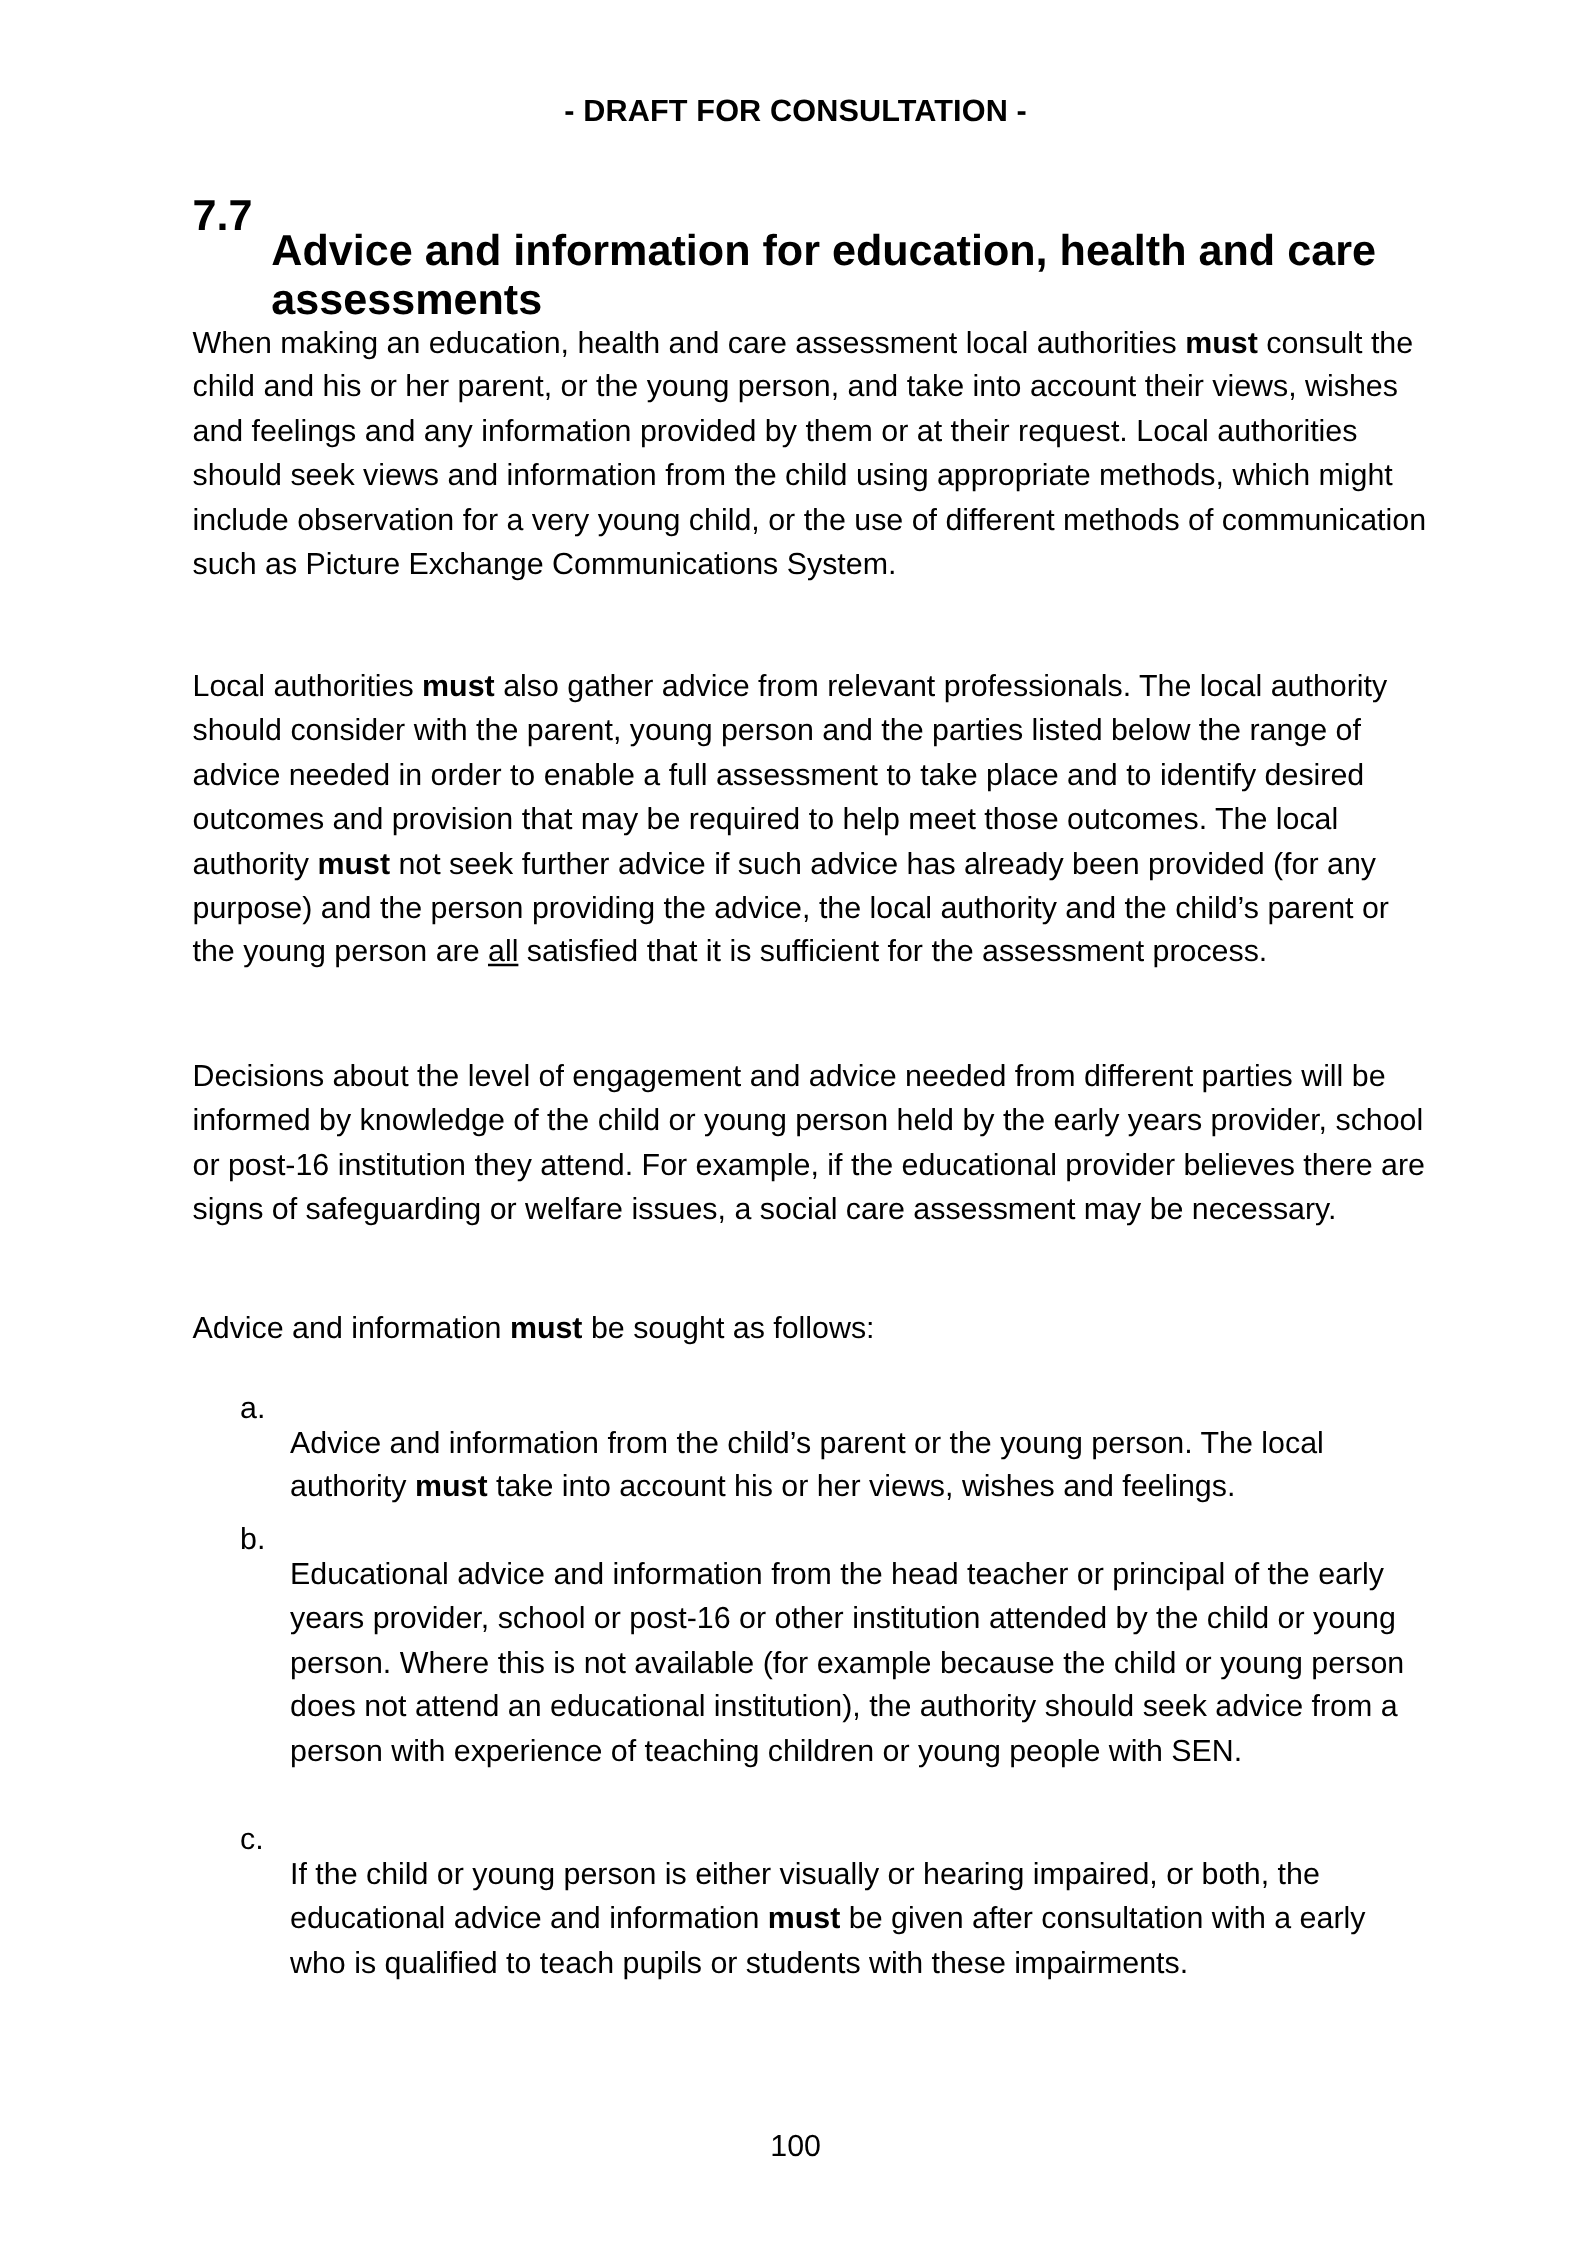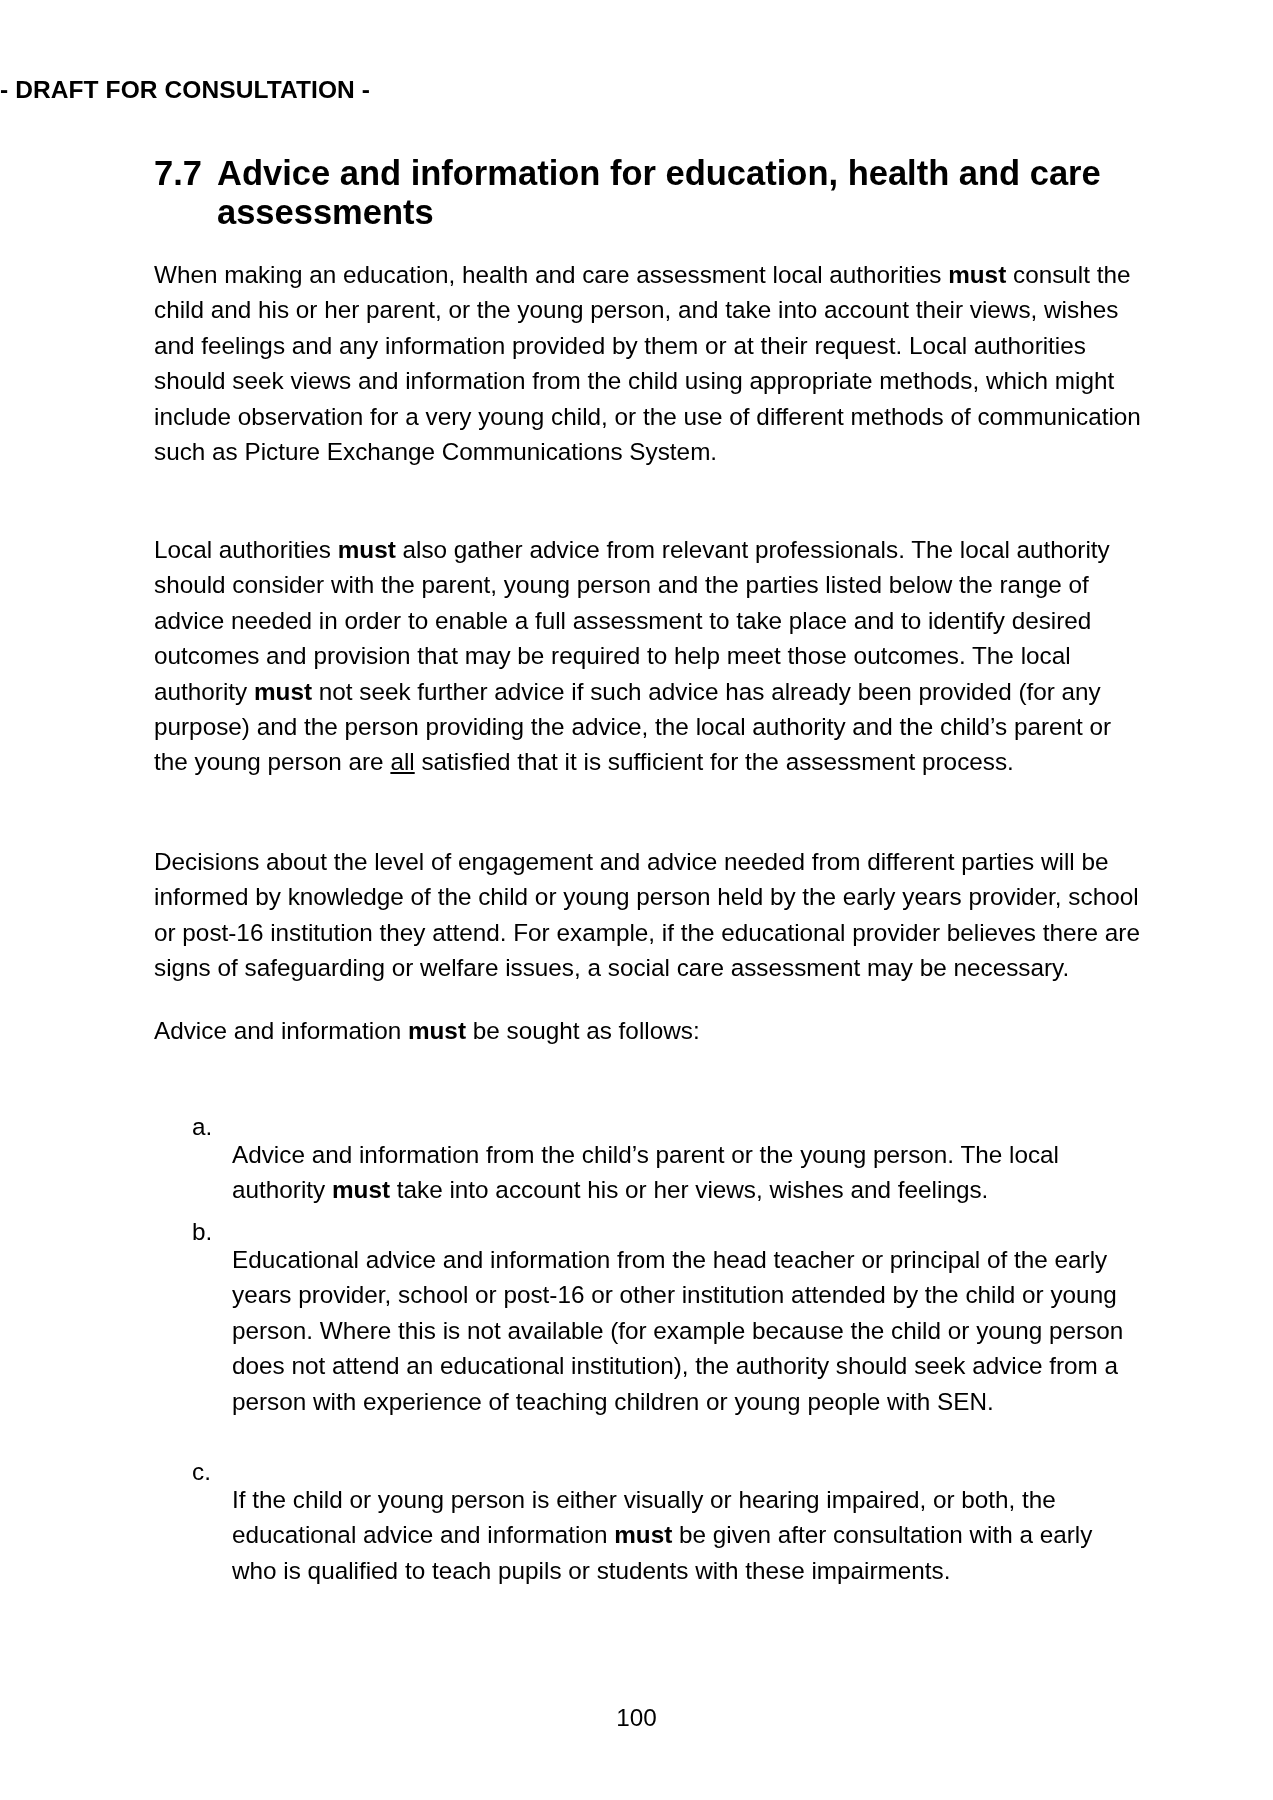--- a/index.html
+++ b/index.html
@@ -1,28 +1,28 @@
 <!DOCTYPE html>
 <html><head>
 <meta charset="utf-8">
 <style>
   html, body { margin: 0; padding: 0; background: #ffffff; }
   body { width: 1273px; height: 1800px; position: relative; overflow: hidden;
          font-family: "Liberation Sans", sans-serif; color: #000; }
-  .header { position: absolute; top: 76px; left: 0; width: 1273px; text-align: left;
+  .header { position: absolute; top: 76px; left: 0; width: 1273px; text-align: center;
             font-weight: bold; font-size: 24.5px; letter-spacing: 0.1px; }
   .heading { position: absolute; top: 154px; left: 154px; width: 1000px;
              color: #000000; font-weight: bold; font-size: 34.5px; line-height: 39px; }
   .heading .num { position: absolute; left: 0; top: 0; }
-  .heading .title { margin-left: 63px; display: block; }
+  .heading .title { margin-left: 63px; display: block; margin-top: 28px; }
   .body { position: absolute; left: 154px; width: 990px; font-size: 24.3px; line-height: 35.4px; }
   .p1 { top: 257px; }
   .p2 { top: 532px; }
   .p3 { top: 844px; }
-  .p4 { top: 1013px; }
+  .p4 { top: 1045px; }
   .list { position: absolute; left: 154px; width: 990px; font-size: 24.3px; line-height: 35.4px; }
   .li { position: absolute; left: 0; width: 990px; }
   .li .marker { position: absolute; left: 38px; top: 0; }
   .li .text { margin-left: 78px; display: block; width: 910px; margin-top: 28px; }
   .la { top: 1109px; }
   .lb { top: 1214px; }
   .lc { top: 1454px; }
   b { font-weight: bold; }
   u { text-decoration: underline; text-align: right; }
   .pagenum { position: absolute; top: 1704px; left: 0; width: 1273px; text-align: center; font-size: 24.3px; }

